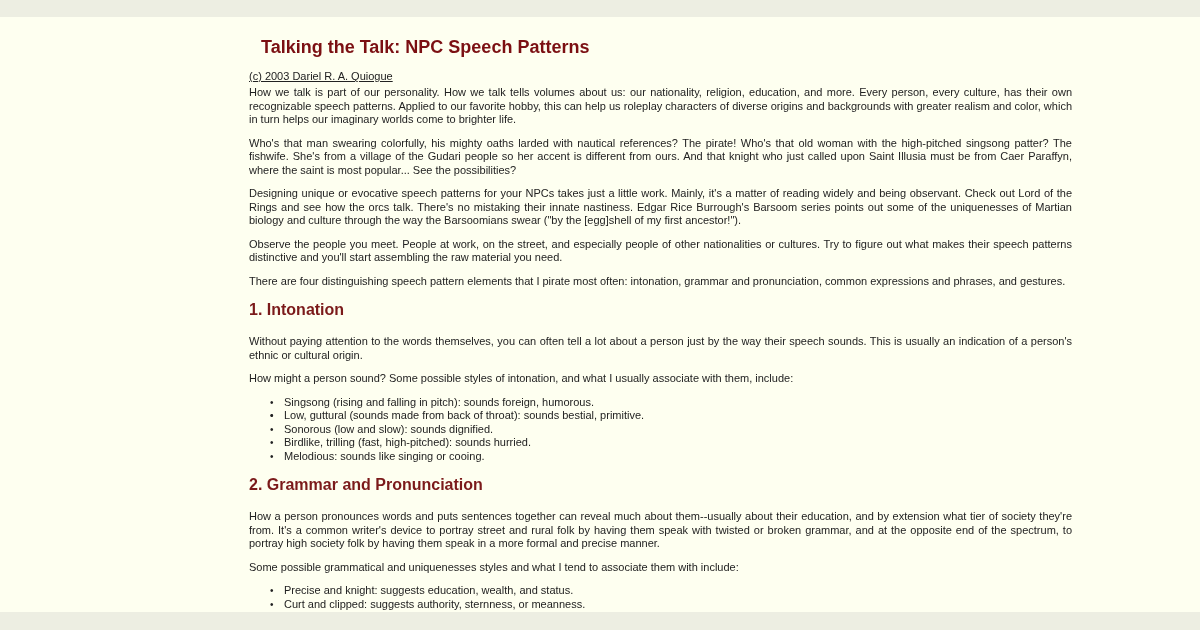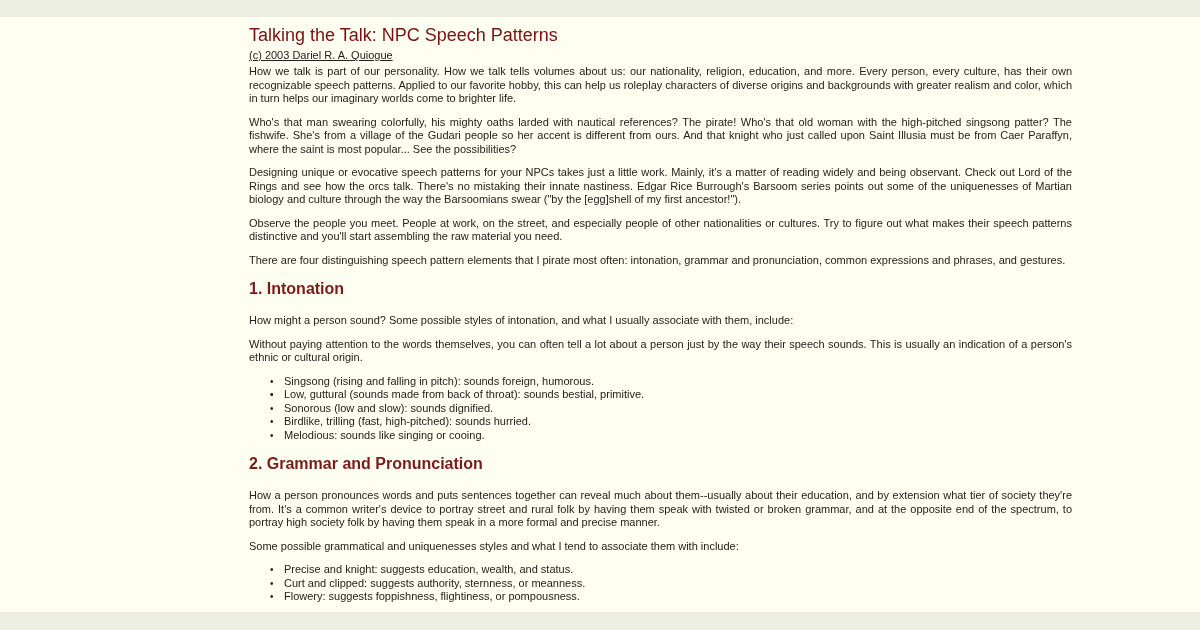--- a/index.html
+++ b/index.html
@@ -29,25 +29,25 @@
     }
     .page {
       position: absolute;
       left: 249px;
       top: 24px;
       width: 823px;
       font-size: 11px;
       line-height: 13.5px;
     }
     h1 {
-      margin: 0;
+      margin: 12px;
       color: #7b0f12;
       font-size: 18px;
       line-height: 22px;
-      font-weight: normal;
+      font-weight: bold;
     }
     .byline {
       margin: 3px 0 3px 0;
       font-size: 11px;
       line-height: 13px;
       text-decoration: underline;
     }
     p {
       margin: 0 0 10px 0;
       text-align: justify;
@@ -85,22 +85,22 @@
   <div class="byline">(c) 2003 Dariel R. A. Quiogue</div>
 
   <p>How we talk is part of our personality. How we talk tells volumes about us: our nationality, religion, education, and more. Every person, every culture, has their own recognizable speech patterns. Applied to our favorite hobby, this can help us roleplay characters of diverse origins and backgrounds with greater realism and color, which in turn helps our imaginary worlds come to brighter life.</p>
   <p>Who's that man swearing colorfully, his mighty oaths larded with nautical references? The pirate! Who's that old woman with the high-pitched singsong patter? The fishwife. She's from a village of the Gudari people so her accent is different from ours. And that knight who just called upon Saint Illusia must be from Caer Paraffyn, where the saint is most popular... See the possibilities?</p>
   <p>Designing unique or evocative speech patterns for your NPCs takes just a little work. Mainly, it's a matter of reading widely and being observant. Check out Lord of the Rings and see how the orcs talk. There's no mistaking their innate nastiness. Edgar Rice Burrough's Barsoom series points out some of the uniquenesses of Martian biology and culture through the way the Barsoomians swear ("by the [egg]shell of my first ancestor!").</p>
   <p>Observe the people you meet. People at work, on the street, and especially people of other nationalities or cultures. Try to figure out what makes their speech patterns distinctive and you'll start assembling the raw material you need.</p>
   <p>There are four distinguishing speech pattern elements that I pirate most often: intonation, grammar and pronunciation, common expressions and phrases, and gestures.</p>
 
   <section>
     <h2>1. Intonation</h2>
+    <p>Without paying attention to the words themselves, you can often tell a lot about a person just by the way their speech sounds. This is usually an indication of a person's ethnic or cultural origin.</p>
     <p>How might a person sound? Some possible styles of intonation, and what I usually associate with them, include:</p>
-    <p>Without paying attention to the words themselves, you can often tell a lot about a person just by the way their speech sounds. This is usually an indication of a person's ethnic or cultural origin.</p>
     <ul>
       <li><span class="bullet">•</span><span>Singsong (rising and falling in pitch): sounds foreign, humorous.</span></li>
       <li><span class="bullet">•</span></li>
       <li><span class="bullet">•</span><span>Low, guttural (sounds made from back of throat): sounds bestial, primitive.</span></li>
       <li><span class="bullet">•</span><span>Sonorous (low and slow): sounds dignified.</span></li>
       <li><span class="bullet">•</span><span>Birdlike, trilling (fast, high-pitched): sounds hurried.</span></li>
       <li><span class="bullet">•</span><span>Melodious: sounds like singing or cooing.</span></li>
     </ul>
   </section>
 

